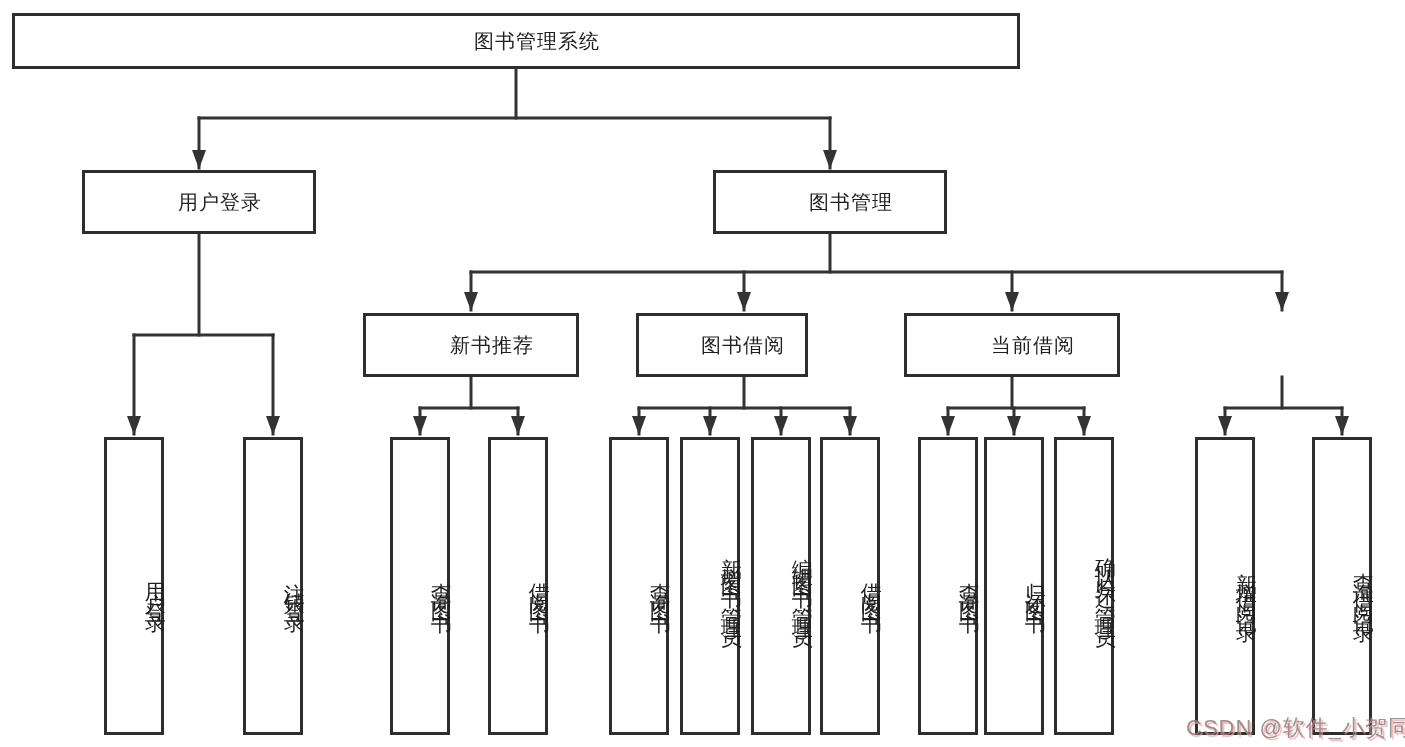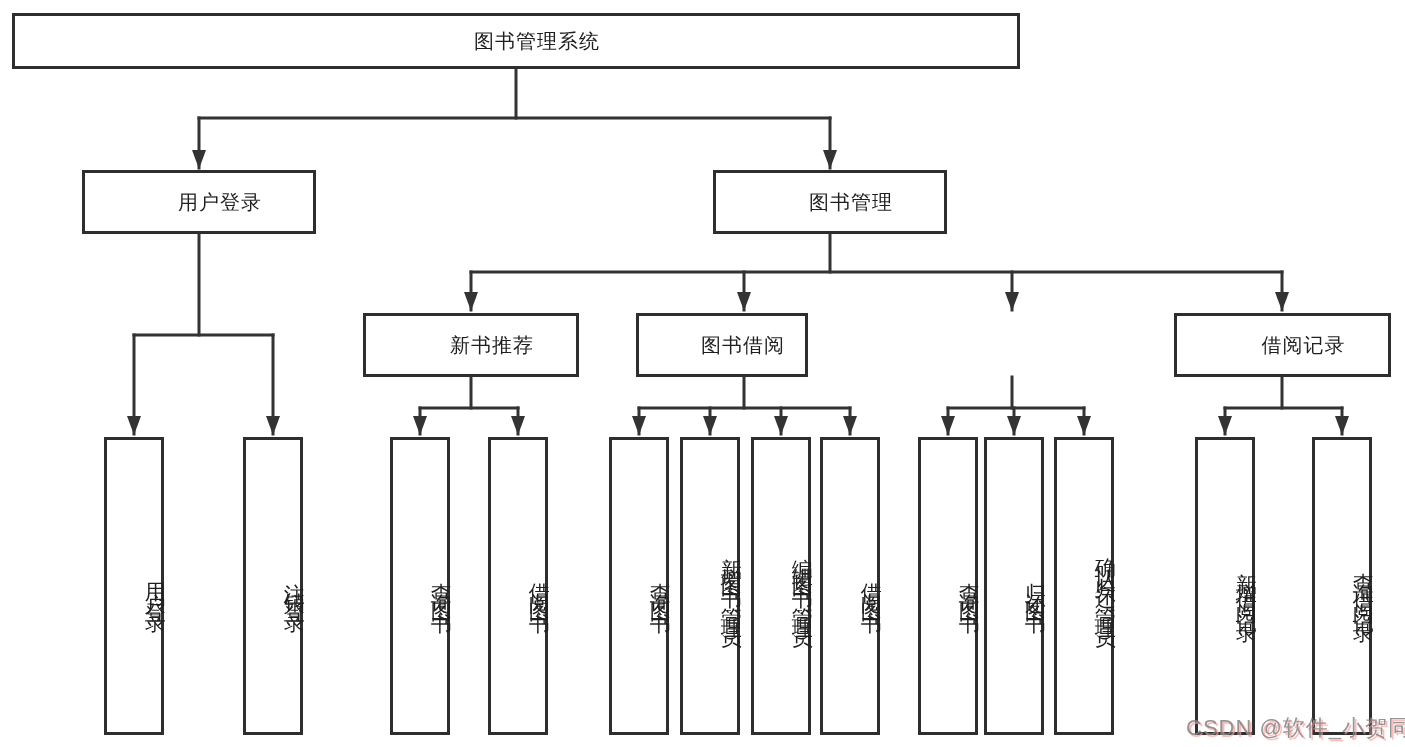--- a/index.html
+++ b/index.html
@@ -103,22 +103,22 @@
   <div class="box" style="left:713px;top:170px;width:234px;height:64px">
     <span class="h-label">图书管理</span>
   </div>
 
   <div class="box" style="left:363px;top:313px;width:216px;height:64px">
     <span class="h-label">新书推荐</span>
   </div>
   <div class="box" style="left:636px;top:313px;width:172px;height:64px">
     <span class="h-label">图书借阅</span>
   </div>
-  <div class="box" style="left:1174px;top:313px;width:217px;height:64px">
-    <span class="h-label">借阅记录</span>
+  <div class="box" style="left:904px;top:313px;width:216px;height:64px">
+    <span class="h-label">当前借阅</span>
   </div>
 
   <div class="box" style="left:104px;top:437px;width:60px;height:298px">
     <span class="v-label">用户登录</span>
   </div>
   <div class="box" style="left:243px;top:437px;width:60px;height:298px">
     <span class="v-label">注销登录</span>
   </div>
 
   <div class="box" style="left:390px;top:437px;width:60px;height:298px">

